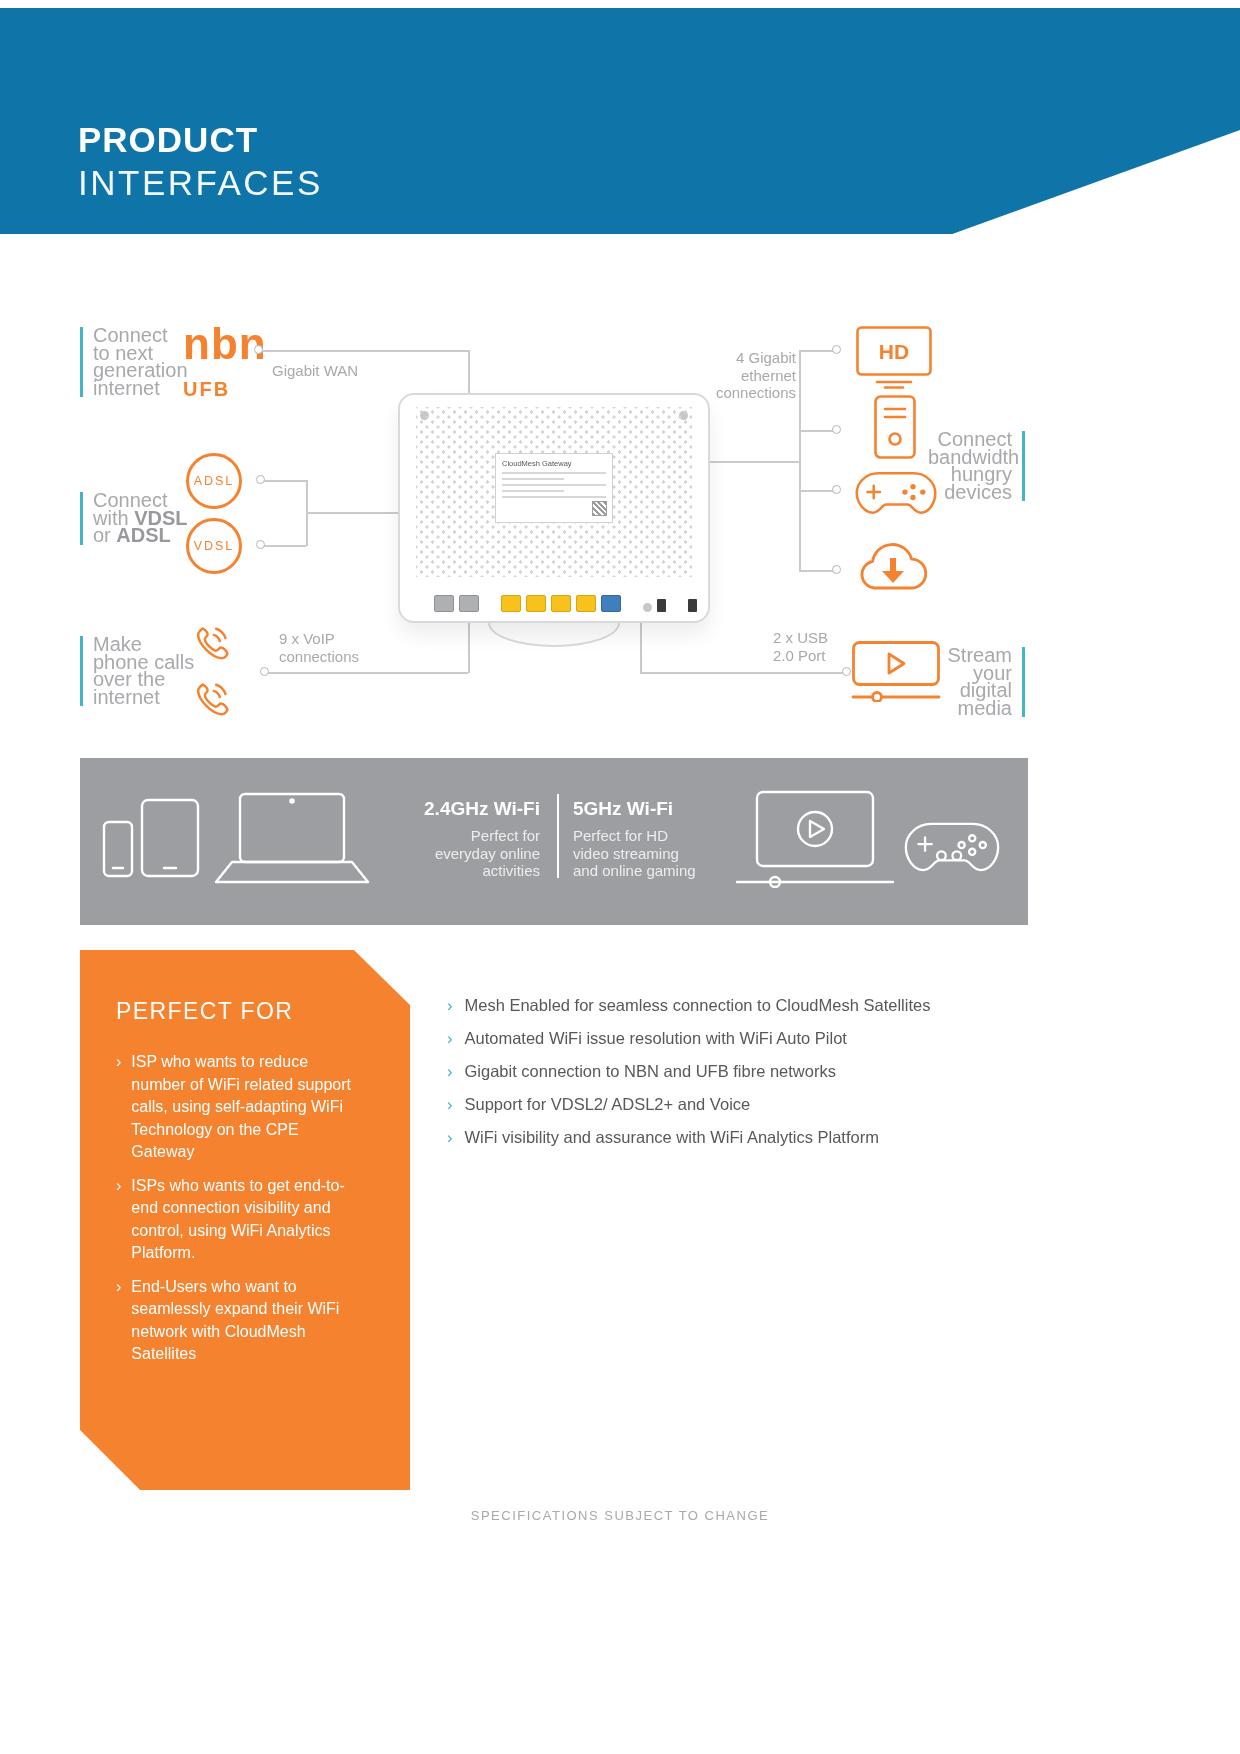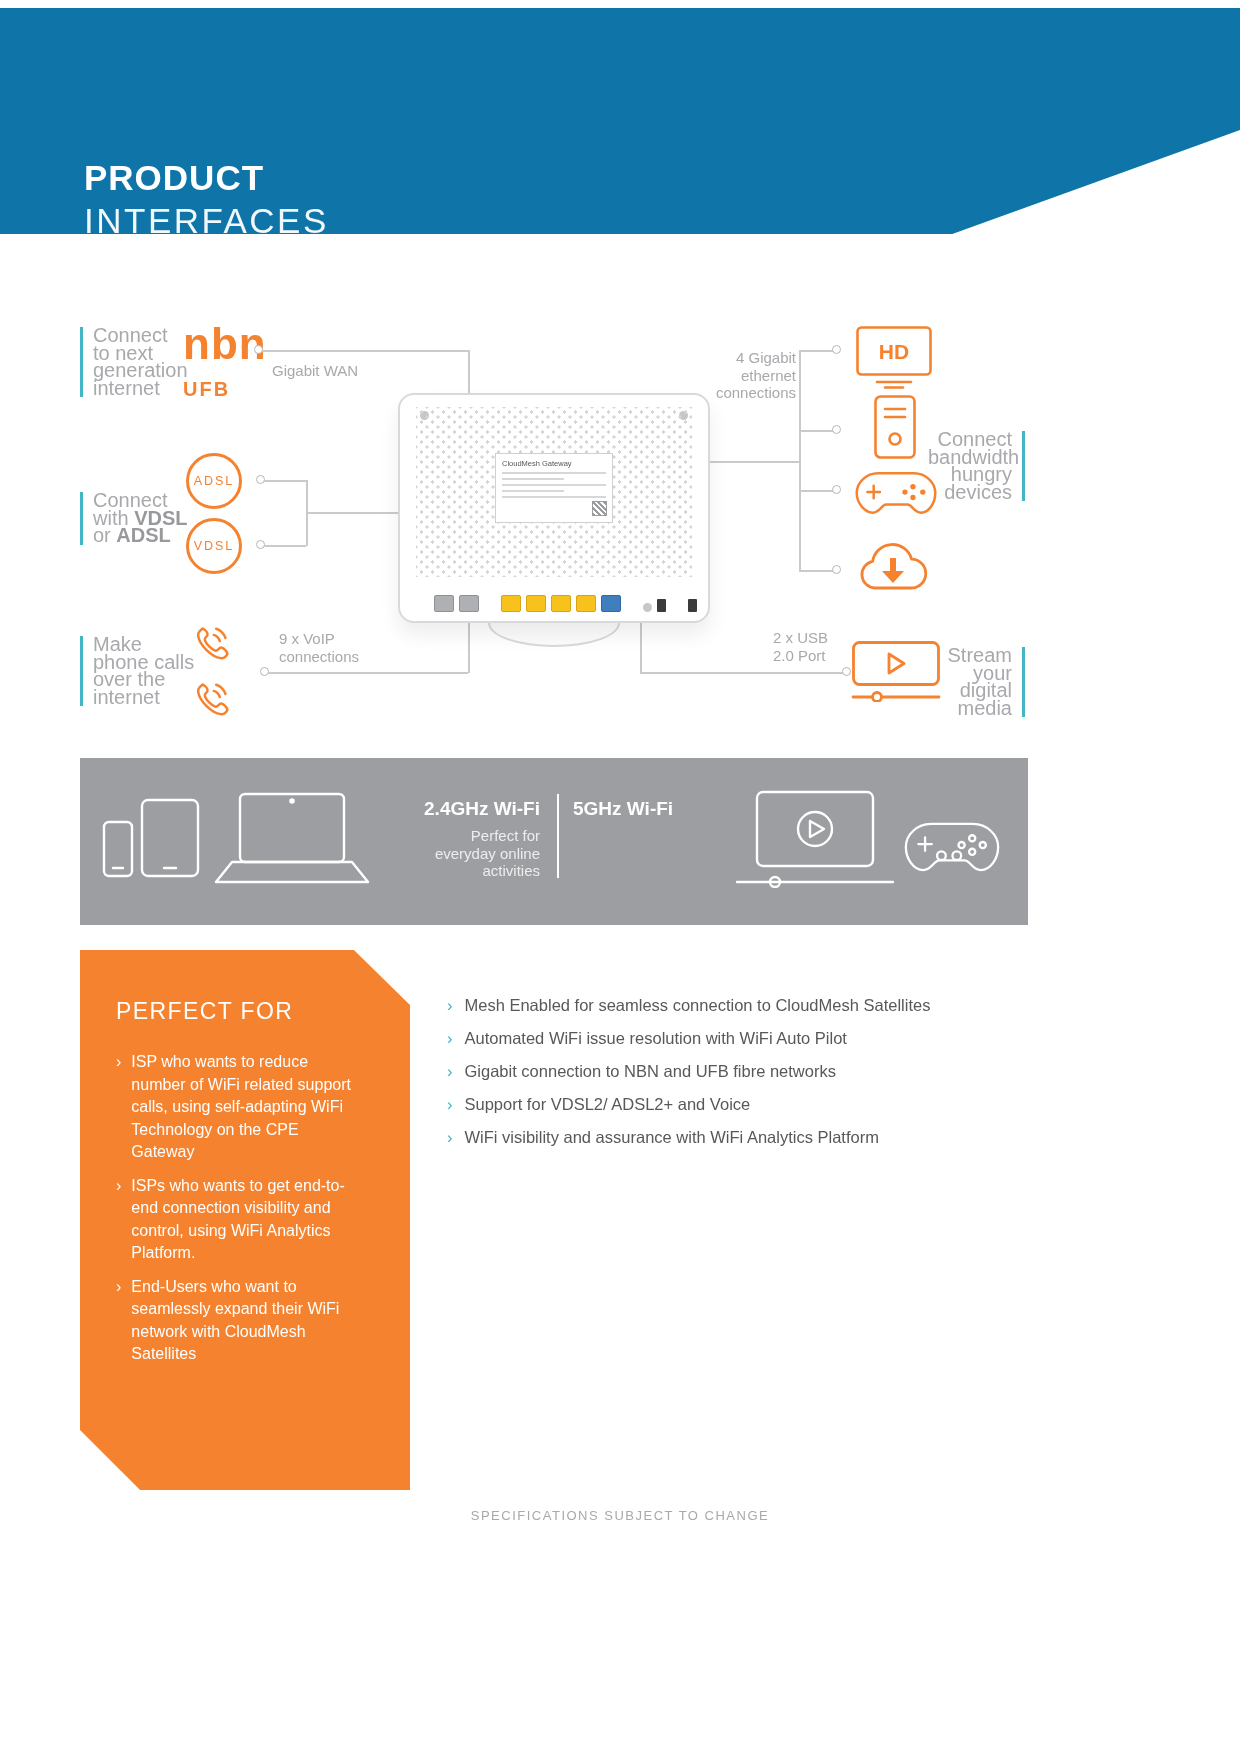--- a/index.html
+++ b/index.html
@@ -3,21 +3,21 @@
 <meta charset="utf-8">
 <style>
   * { margin:0; padding:0; box-sizing:border-box; }
   html,body { background:#ffffff; }
   body { font-family:"Liberation Sans", sans-serif; }
   .page { position:relative; width:1240px; height:1754px; margin:0 auto; background:#fff; overflow:hidden; }
 
   
   .header-band { position:absolute; left:0; top:8px; width:1240px; height:226px; background:#0f74a8;
                  clip-path:polygon(0 0, 100% 0, 100% 54%, 76.8% 100%, 0 100%); }
-  .header-title { position:absolute; left:84px; top:118px; color:#fff;margin-top:38px; }
+  .header-title { position:absolute; left:78px; top:118px; color:#fff; }
   .header-title .t1 { font-size:35px; font-weight:700; letter-spacing:1px; line-height:43px; }
   .header-title .t2 { font-size:35px; font-weight:400; letter-spacing:2.5px; line-height:43px; color:#f2f7fa; }
 
   
   .pre { white-space:pre-line; }
   .callout { position:absolute; color:#a7a9ac; font-size:20px; line-height:17.5px; }
   .callout-left  { border-left:3px solid #43b5c6; padding-left:10px; }
   .callout-right { border-right:3px solid #43b5c6; padding-right:10px; text-align:right; }
   .callout b { color:#97999c; font-weight:700; }
   .plainlabel { position:absolute; color:#a7a9ac; font-size:15px; line-height:17.5px; }
@@ -304,20 +304,23 @@
 
     <div class="wifi-col right" style="left:300px; width:160px;">
       <div class="wifi-title">2.4GHz Wi-Fi</div>
       <div class="wifi-sub pre">Perfect for
 everyday online
 activities</div>
     </div>
     <div class="wifi-sep"></div>
     <div class="wifi-col" style="left:493px; width:180px;">
       <div class="wifi-title">5GHz Wi-Fi</div>
+      <div class="wifi-sub pre">Perfect for HD
+video streaming
+and online gaming</div>
     </div>
 
     <div class="icon" style="left:655px; top:32px;">
       <svg viewBox="0 0 160 98" width="160" height="98">
           <g fill="none" stroke="#fff" stroke-width="2.4" stroke-linecap="round" stroke-linejoin="round">
             <rect x="22" y="2" width="116" height="74" rx="6"></rect>
             <circle cx="80" cy="39" r="17"></circle>
             <path d="M75 31l14 8-14 8z"></path>
             <path d="M2 92h156"></path>
             <circle cx="40" cy="92" r="5"></circle>

